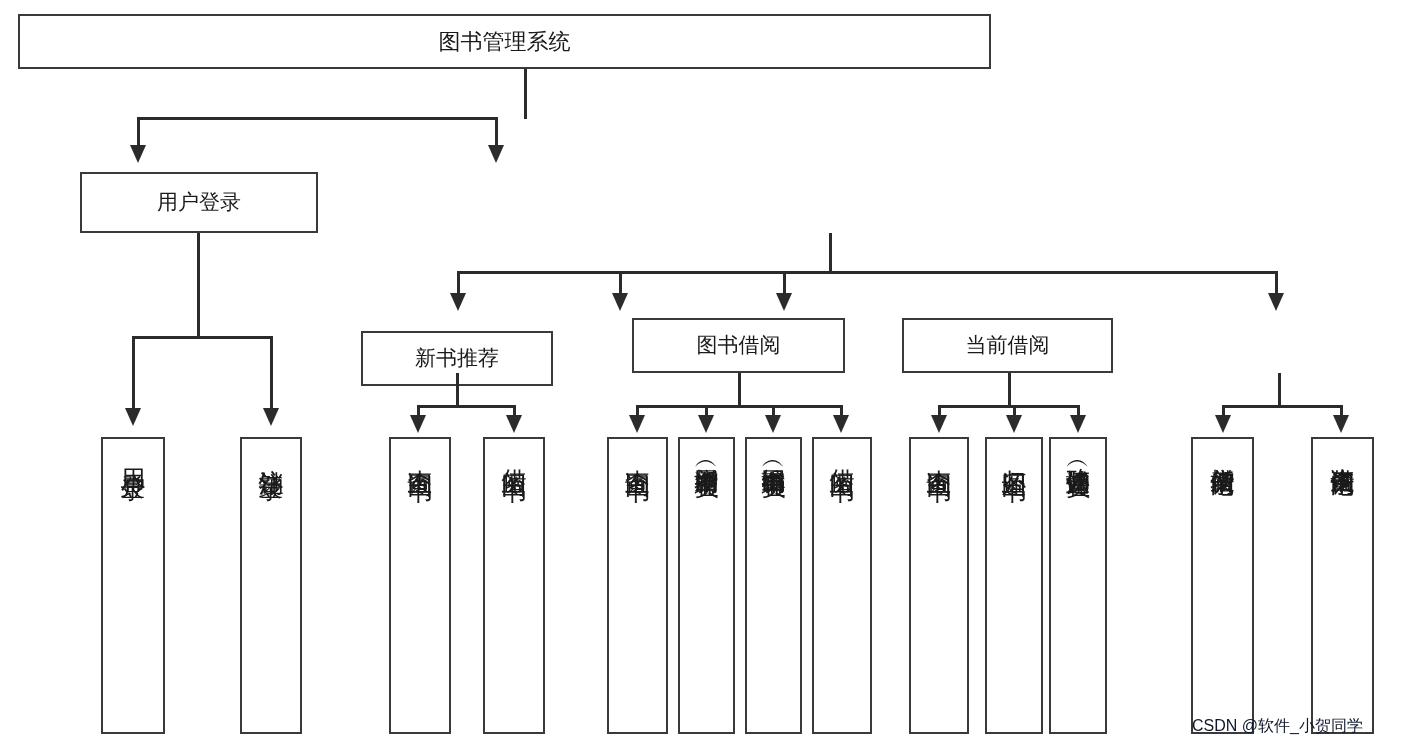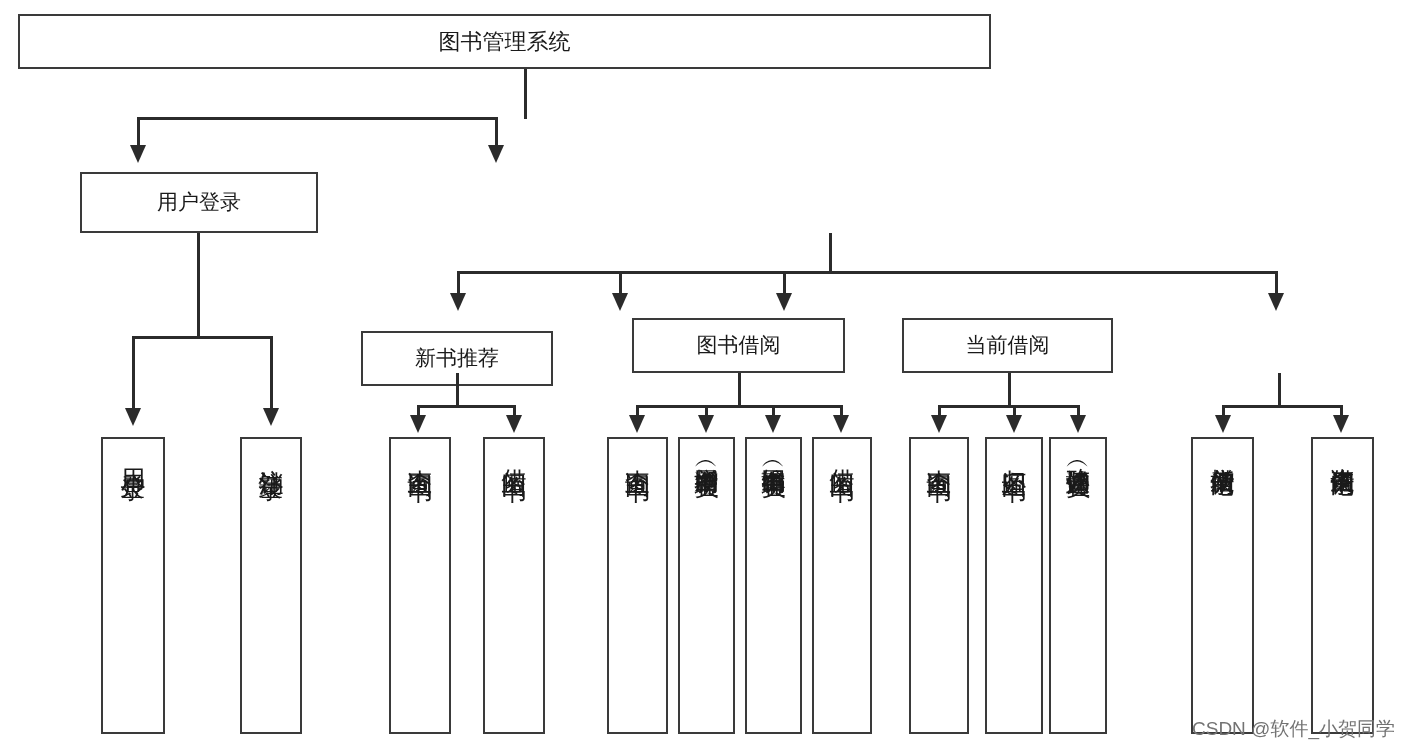--- a/index.html
+++ b/index.html
@@ -74,22 +74,22 @@
     width: 0;
     height: 0;
     border-left: 8px solid transparent;
     border-right: 8px solid transparent;
     border-top: 18px solid #2b2b2b;
   }
 
   
   #watermark {
     position: absolute;
-    color: #737373;
-    font-size: 19px;
+    color: #0f172a;
+    font-size: 16px;
     white-space: nowrap;
     user-select: none;
   }
 </style>
 </head>
 <body>
 
 <div id="canvas">
 
   <div class="node h root" style="left:18px; top:14px; width:973px; height:55px;">

